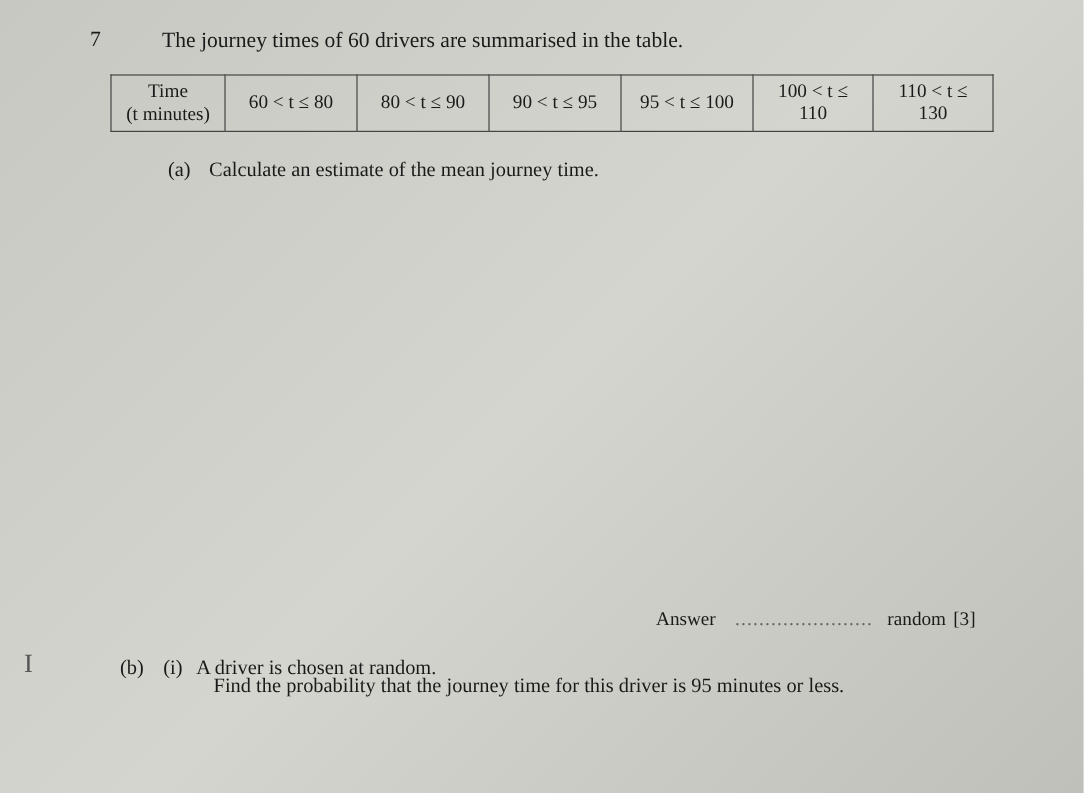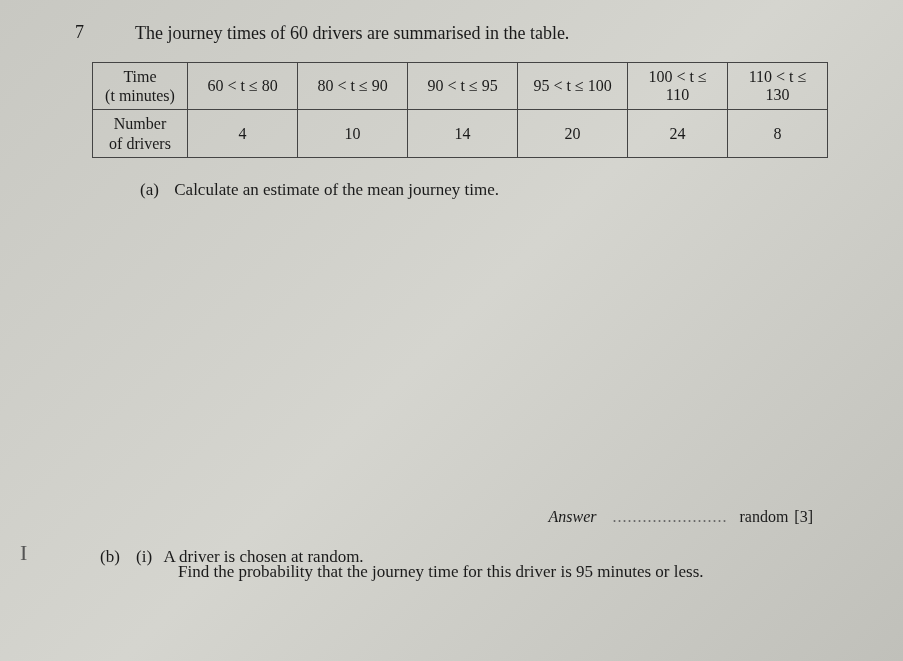--- a/index.html
+++ b/index.html
@@ -62,21 +62,20 @@
       display: inline-block;
       width: 30px;
     }
     .answer-line {
       position: absolute;
       right: 90px;
       top: 508px;
       font-size: 16px;
     }
     .answer-label {
-      font-style: italic;
     }
     .dotted {
       letter-spacing: 1px;
       color: #666;
     }
     .marks {
       margin-left: 2px;
     }
     .cursor-mark {
       position: absolute;
@@ -118,32 +117,20 @@
         <div>Time</div>
         <div>(t minutes)</div>
       </td>
       <td class="col-wide">60 &lt; t ≤ 80</td>
       <td class="col-wide">80 &lt; t ≤ 90</td>
       <td class="col-wide">90 &lt; t ≤ 95</td>
       <td class="col-wide">95 &lt; t ≤ 100</td>
       <td class="col-narrow">100 &lt; t ≤ 110</td>
       <td class="col-narrow">110 &lt; t ≤ 130</td>
     </tr>
-    <tr>
-      <td class="row-header">
-        <div>Number</div>
-        <div>of drivers</div>
-      </td>
-      <td>4</td>
-      <td>10</td>
-      <td>14</td>
-      <td>20</td>
-      <td>24</td>
-      <td>8</td>
-    </tr>
   </tbody>
     </table>
 </div>
 
 <div class="part-a">
   <span class="part-label">(a)</span>
   <span>Calculate an estimate of the mean journey time.</span>
 </div>
 
 <div class="answer-line">

